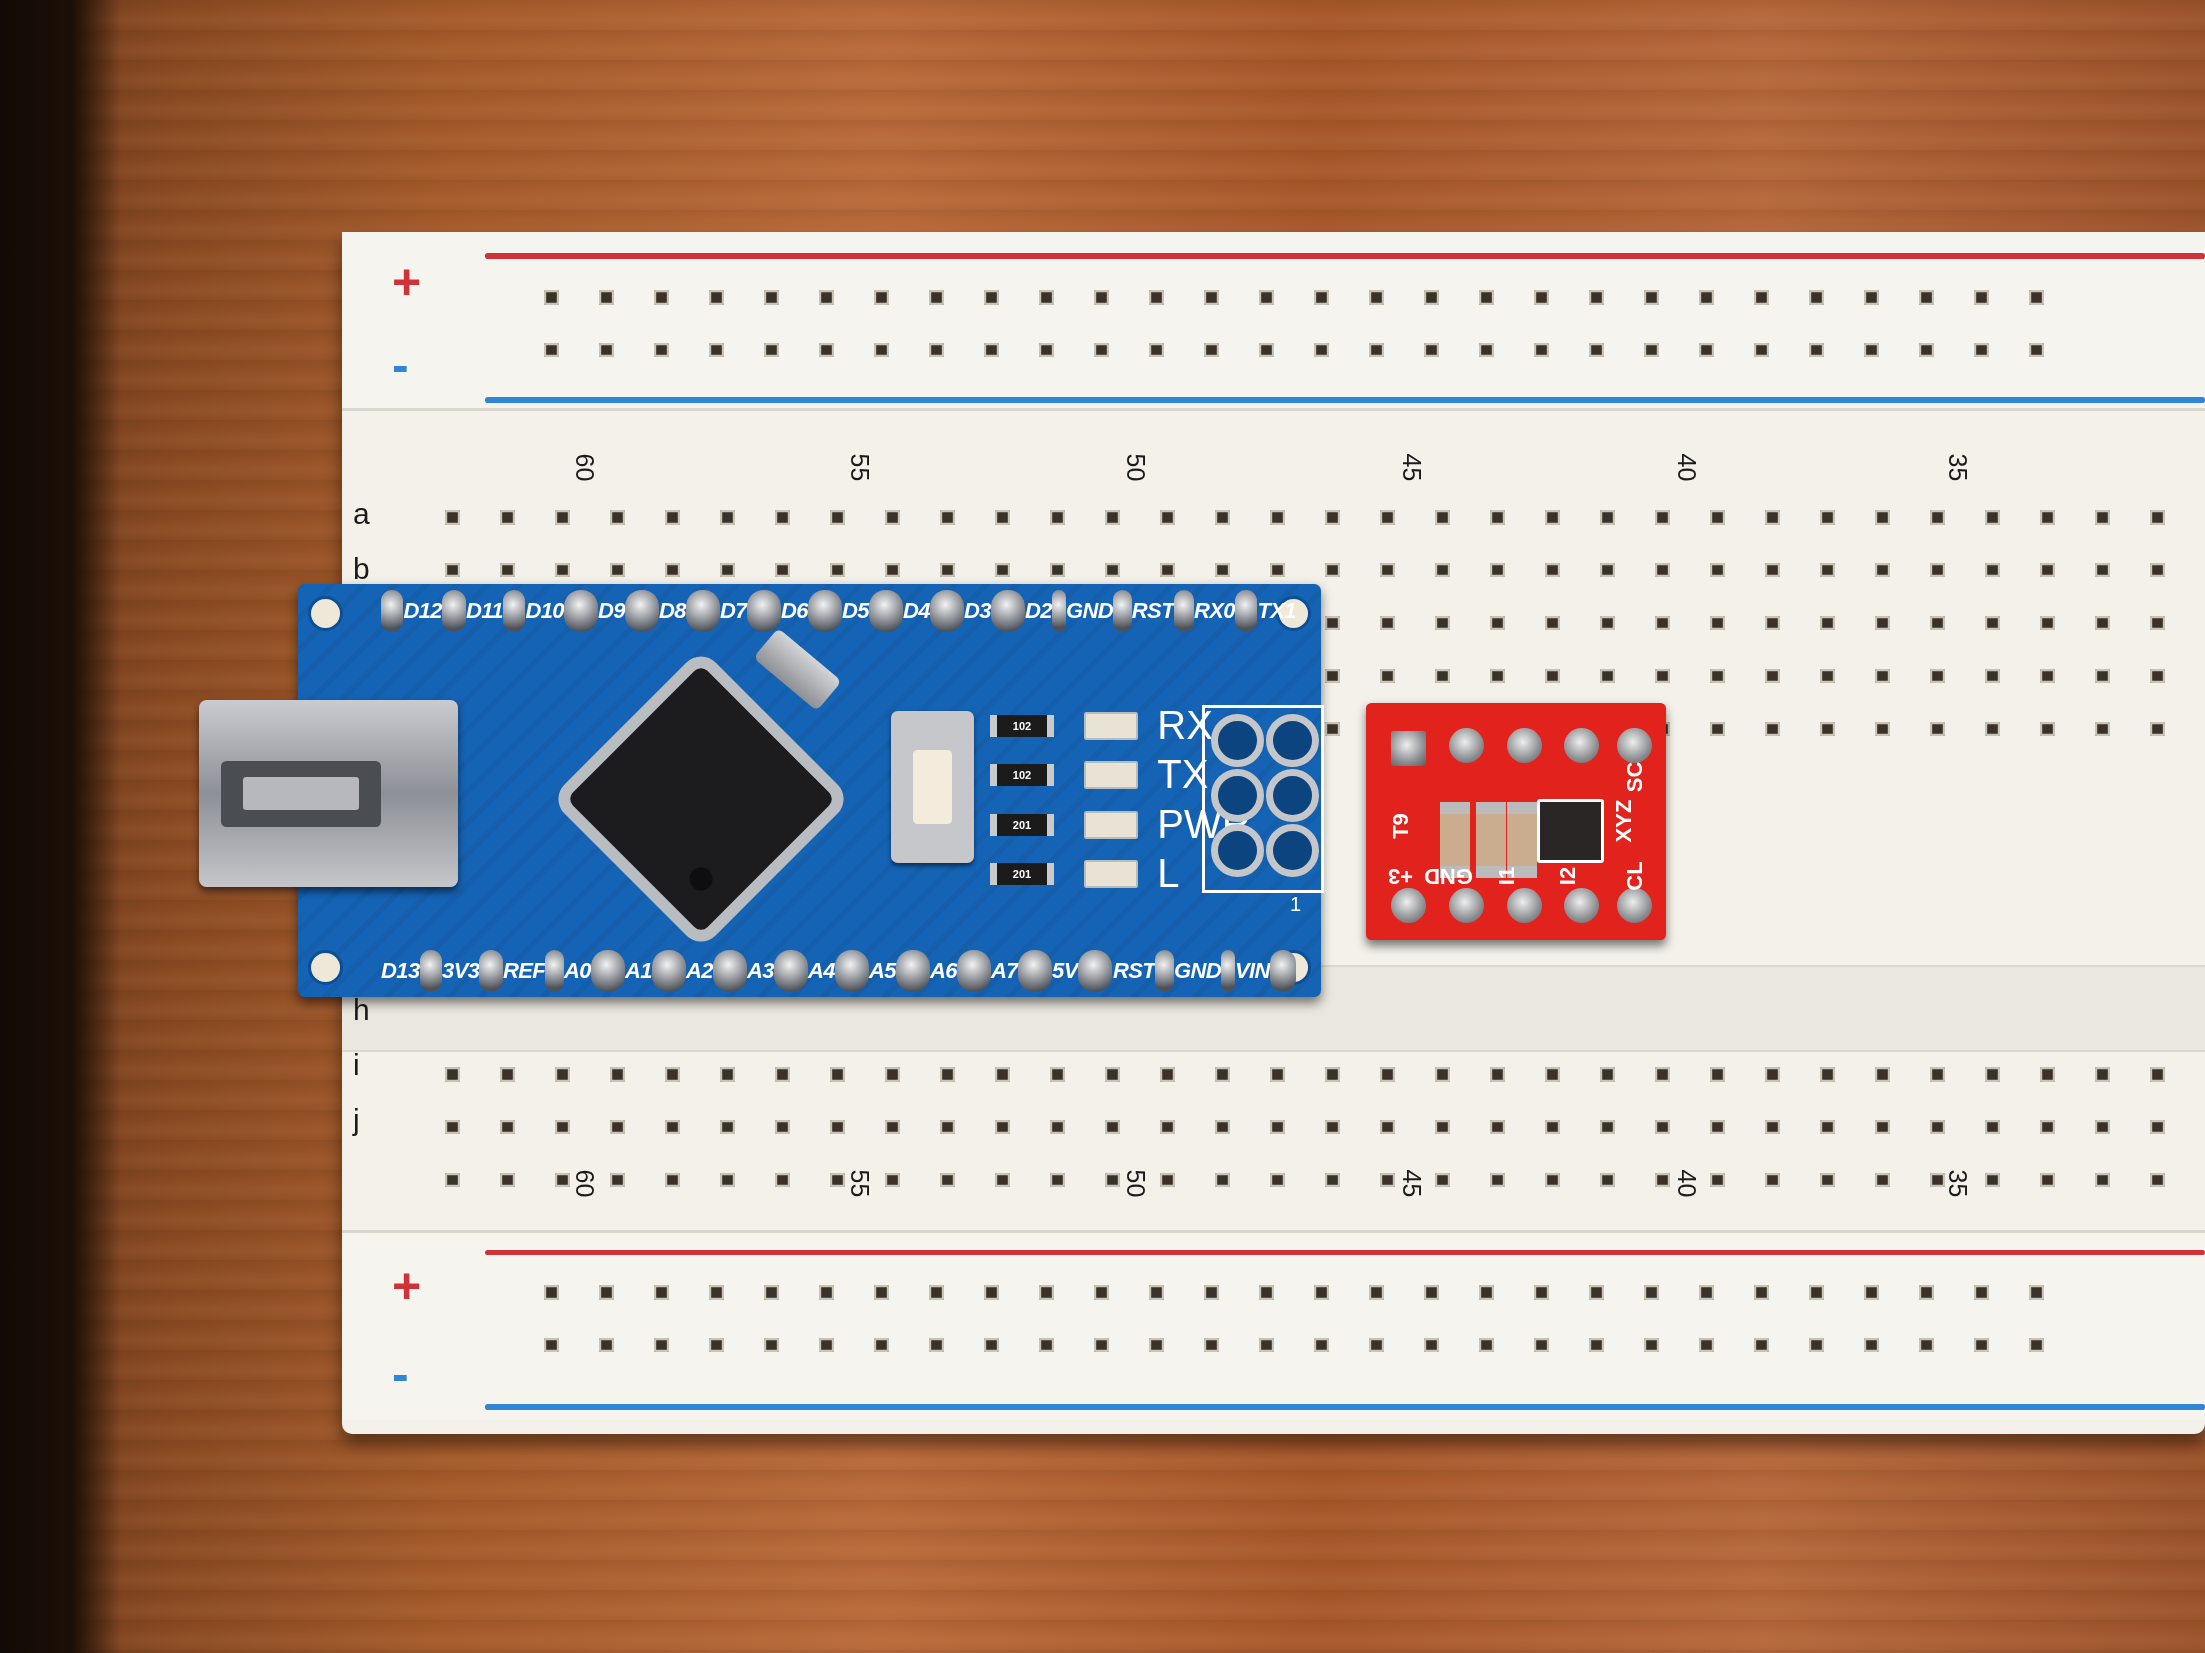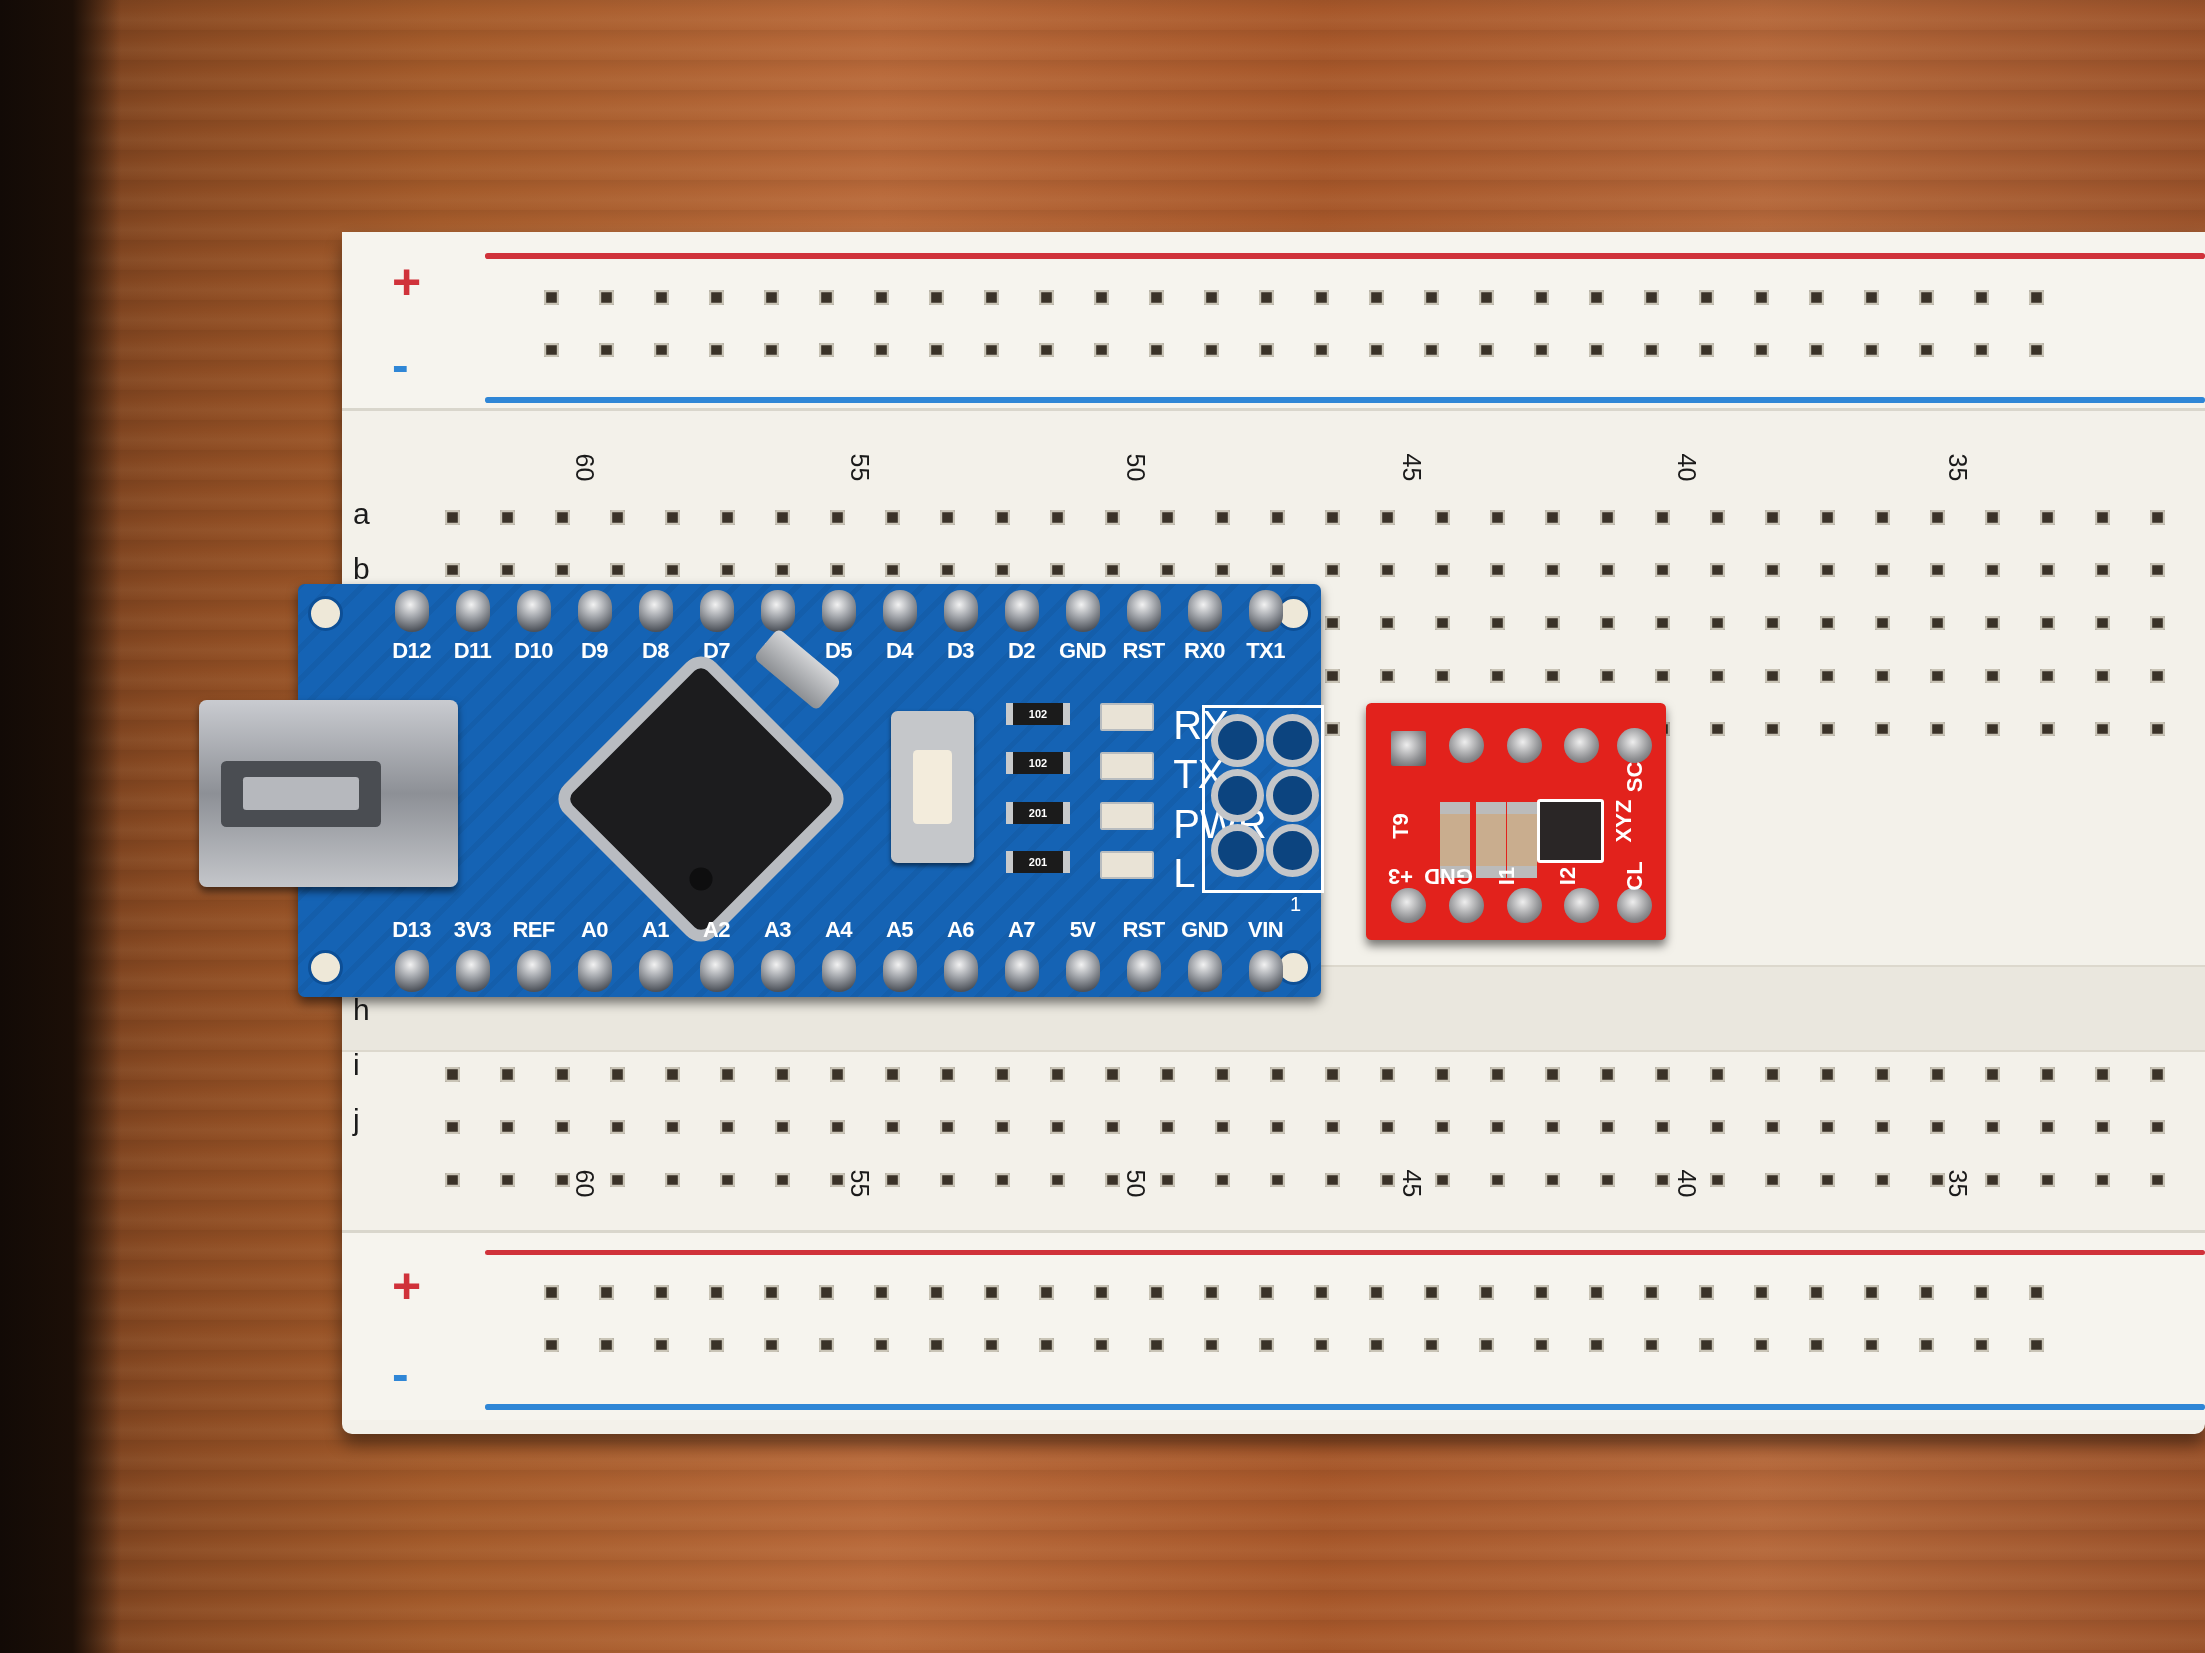--- a/index.html
+++ b/index.html
@@ -25,37 +25,37 @@
   .hole{width:14.3px;height:14.3px;background:#3a3228;border-radius:1.7px;margin:19.3px 20.4px;box-shadow:inset 0 0 0 2.2px #c9c4b6;}
   .channel{position:absolute;left:0;top:733px;width:1863px;height:83px;background:#eae7de;
     border-top:2.2px solid #dcd8cd;border-bottom:2.2px solid #dcd8cd;}
   .col-num{position:absolute;font-size:25px;color:#1b1b1b;transform:rotate(90deg);transform-origin:center;}
   .row-letter{position:absolute;left:11px;font-size:30px;color:#1b1b1b;}
   .nano{position:absolute;left:298px;top:584px;width:1023px;height:413px;background:#1563b4;
     border-radius:6.6px;box-shadow:0 5.5px 11px rgba(0,0,0,0.5);
     background-image:repeating-linear-gradient(135deg,rgba(0,0,0,0.05) 0 5.5px,rgba(255,255,255,0.0) 5.5px 22px);}
   .mount-hole{position:absolute;width:29px;height:29px;border-radius:50%;background:#eee8d8;border:3.3px solid #0d4f96;}
   .pin-row{position:absolute;left:83px;display:flex;}
-  .pin{width:61px;display:flex;flex-direction:column;align-items:center;}
+  .pin{width:61px;display:flex;flex-direction:row;align-items:center;font-style:italic;}
   .pin-pad{width:34px;height:42px;border-radius:16.5px;background:radial-gradient(circle at 45% 35%,#f2f2f2 0%,#a9acb1 35%,#4d525a 80%);}
   .pin-label{font-size:22px;font-weight:bold;color:#ffffff;margin:6.6px 0;letter-spacing:-0.6px;white-space:nowrap;}
   .usb{position:absolute;left:-99px;top:116px;width:259px;height:187px;
     background:linear-gradient(180deg,#c9cbd0 0%,#8d9096 50%,#c4c6ca 100%);border-radius:7.7px;
     box-shadow:0 4.4px 7.7px rgba(0,0,0,0.5);}
   .usb-slot{position:absolute;left:22px;top:61px;width:160px;height:66px;background:#4a4d52;border-radius:5.5px;}
   .usb-tongue{position:absolute;left:44px;top:77px;width:116px;height:33px;background:#b6b8bd;border-radius:3.3px;}
   .mcu{position:absolute;left:287px;top:99px;width:232px;height:232px;transform:rotate(45deg) scale(0.82);
     background:#1c1c1e;border-radius:11px;box-shadow:0 0 0 14.3px #b9bcc1;}
   .mcu-dot{position:absolute;right:33px;bottom:33px;width:27.6px;height:27.6px;border-radius:50%;background:#0e0e0f;}
   .crystal{position:absolute;left:458px;top:66px;width:83px;height:39px;background:linear-gradient(180deg,#d5d6d8,#8c8f93);
     border-radius:6.6px;transform:rotate(40deg);}
   .reset-btn{position:absolute;left:593px;top:127px;width:83px;height:152px;background:#c5c7ca;border-radius:6.6px;
     box-shadow:0 2.2px 4.4px rgba(0,0,0,0.5);}
   .reset-cap{position:absolute;left:22px;top:39px;width:39px;height:74px;background:#f3ecdc;border-radius:4.4px;}
-  .led-row{position:absolute;left:708px;display:flex;}
+  .led-row{position:absolute;left:692px;display:flex;align-items:center;}
   .resistor{width:50px;height:22px;background:#1b1b1b;border-left:7.7px solid #c8cacc;border-right:7.7px solid #c8cacc;
     color:#fff;font-size:11px;font-weight:bold;text-align:center;line-height:22px;}
   .led{width:50px;height:24px;background:#e9e3d6;margin-left:30px;border-radius:2.2px;border:2.2px solid #b8bcbf;}
   .led-label{font-size:40px;color:#ffffff;margin-left:19.3px;}
   .icsp{position:absolute;left:904px;top:121px;width:116px;height:182px;border:3.3px solid #fff;}
   .icsp-pad{position:absolute;width:39px;height:39px;border-radius:50%;background:#0c447f;border:7.7px solid #c4c6c9;}
   .icsp-one{position:absolute;left:992px;top:309px;color:#fff;font-size:20px;}
   .sensor{position:absolute;left:1366px;top:703px;width:300px;height:237px;background:#e2221c;border-radius:5.5px;
     box-shadow:0 5.5px 10px rgba(0,0,0,0.5);}
   .s-pad{position:absolute;width:35px;height:35px;border-radius:50%;background:radial-gradient(circle at 45% 40%,#eeeeee,#8e8f92 60%,#5a5b5e);}

